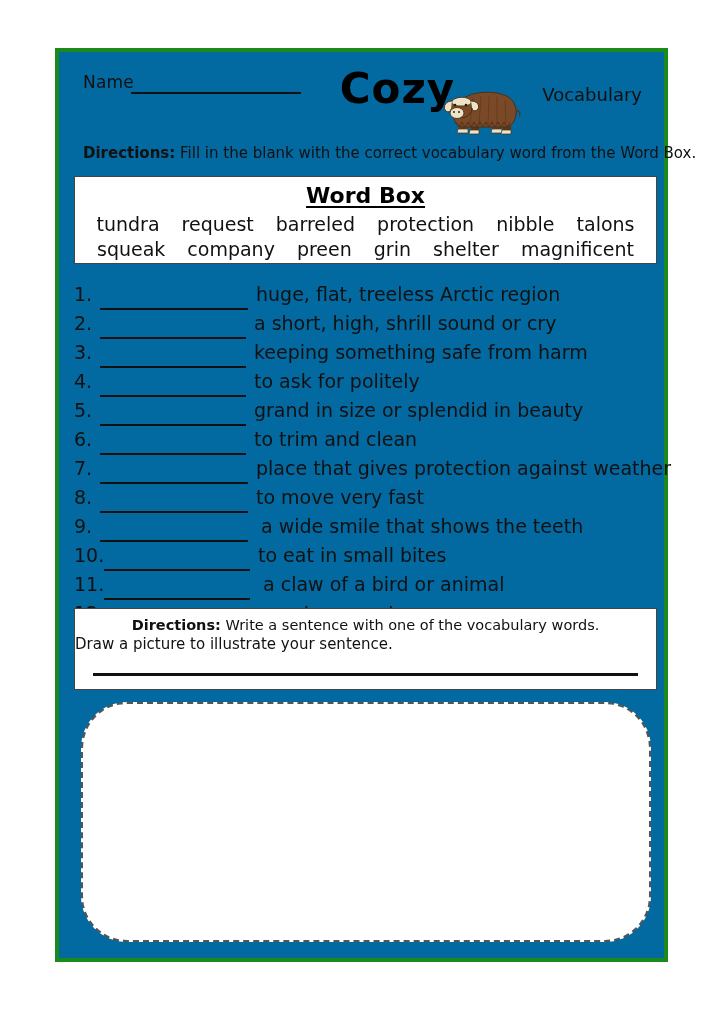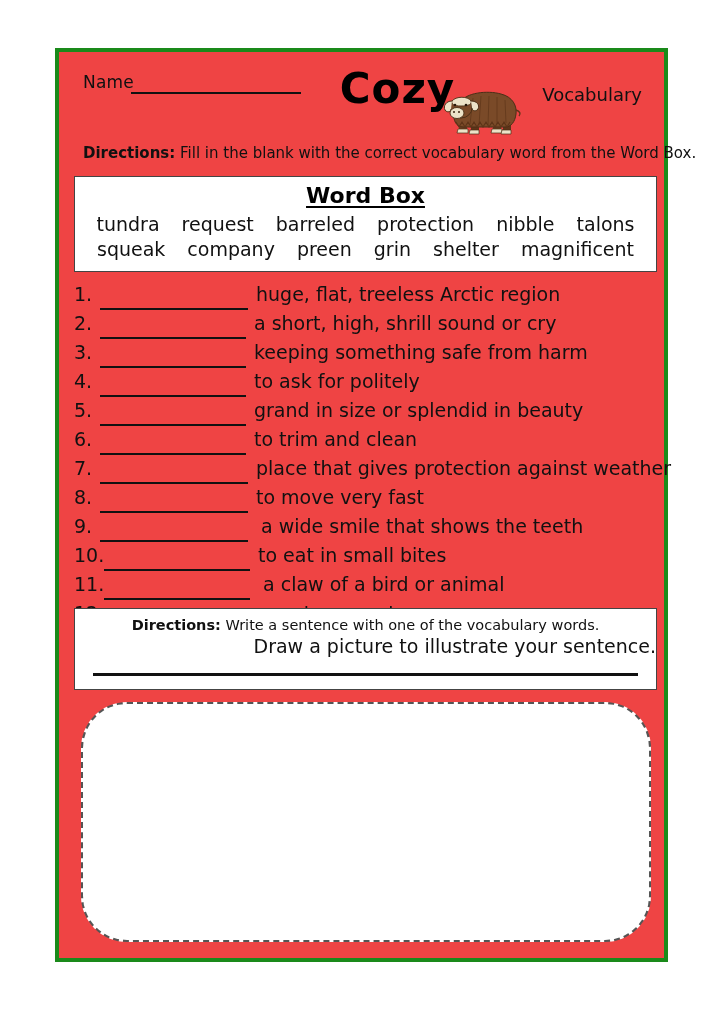--- a/index.html
+++ b/index.html
@@ -18,21 +18,21 @@
 
   
   .page-frame {
     position: absolute;
     left: 55px;
     top: 48px;
     width: 613px;
     height: 914px;
     border: 4px solid #1a8a1a;
     box-sizing: border-box;
-    background: #ef4444;
+    background: #0369a1;
   }
 
   .inner {
     position: absolute;
     left: 0; top: 0; right: 0; bottom: 0;
     padding: 0;
   }
 
   
   .header {
@@ -100,21 +100,21 @@
   .dir-top b { font-weight: 700; }
 
   
   .word-box {
     position: absolute;
     left: 15px;
     top: 124px;
     width: 583px;
     box-sizing: border-box;
     border: 1.5px solid #444;
-    padding: 6px 8px 9px 8px;
+    padding: 6px 8px 1px 8px;
     background: #fff;
   }
   .wb-title {
     text-align: center;
     font-size: 22px;
     font-weight: 700;
     color: #000;
     text-decoration: underline;
     text-underline-offset: 3px;
     margin-bottom: 4px;
@@ -186,22 +186,22 @@
     background: #fff;
   }
   .dir-box-l1 {
     text-align: center;
     font-size: 14.5px;
     color: #111;
     margin-top: 8px;
   }
   .dir-box-l1 b { font-weight: 700; }
   .dir-box-l2 {
-    text-align: right;
-    font-size: 19px;
+    text-align: left;
+    font-size: 15px;
     color: #111;
     margin-top: 2px;
   }
   .write-line {
     position: absolute;
     left: 18px;
     right: 18px;
     bottom: 13px;
     border-bottom: 3px solid #111;
   }

